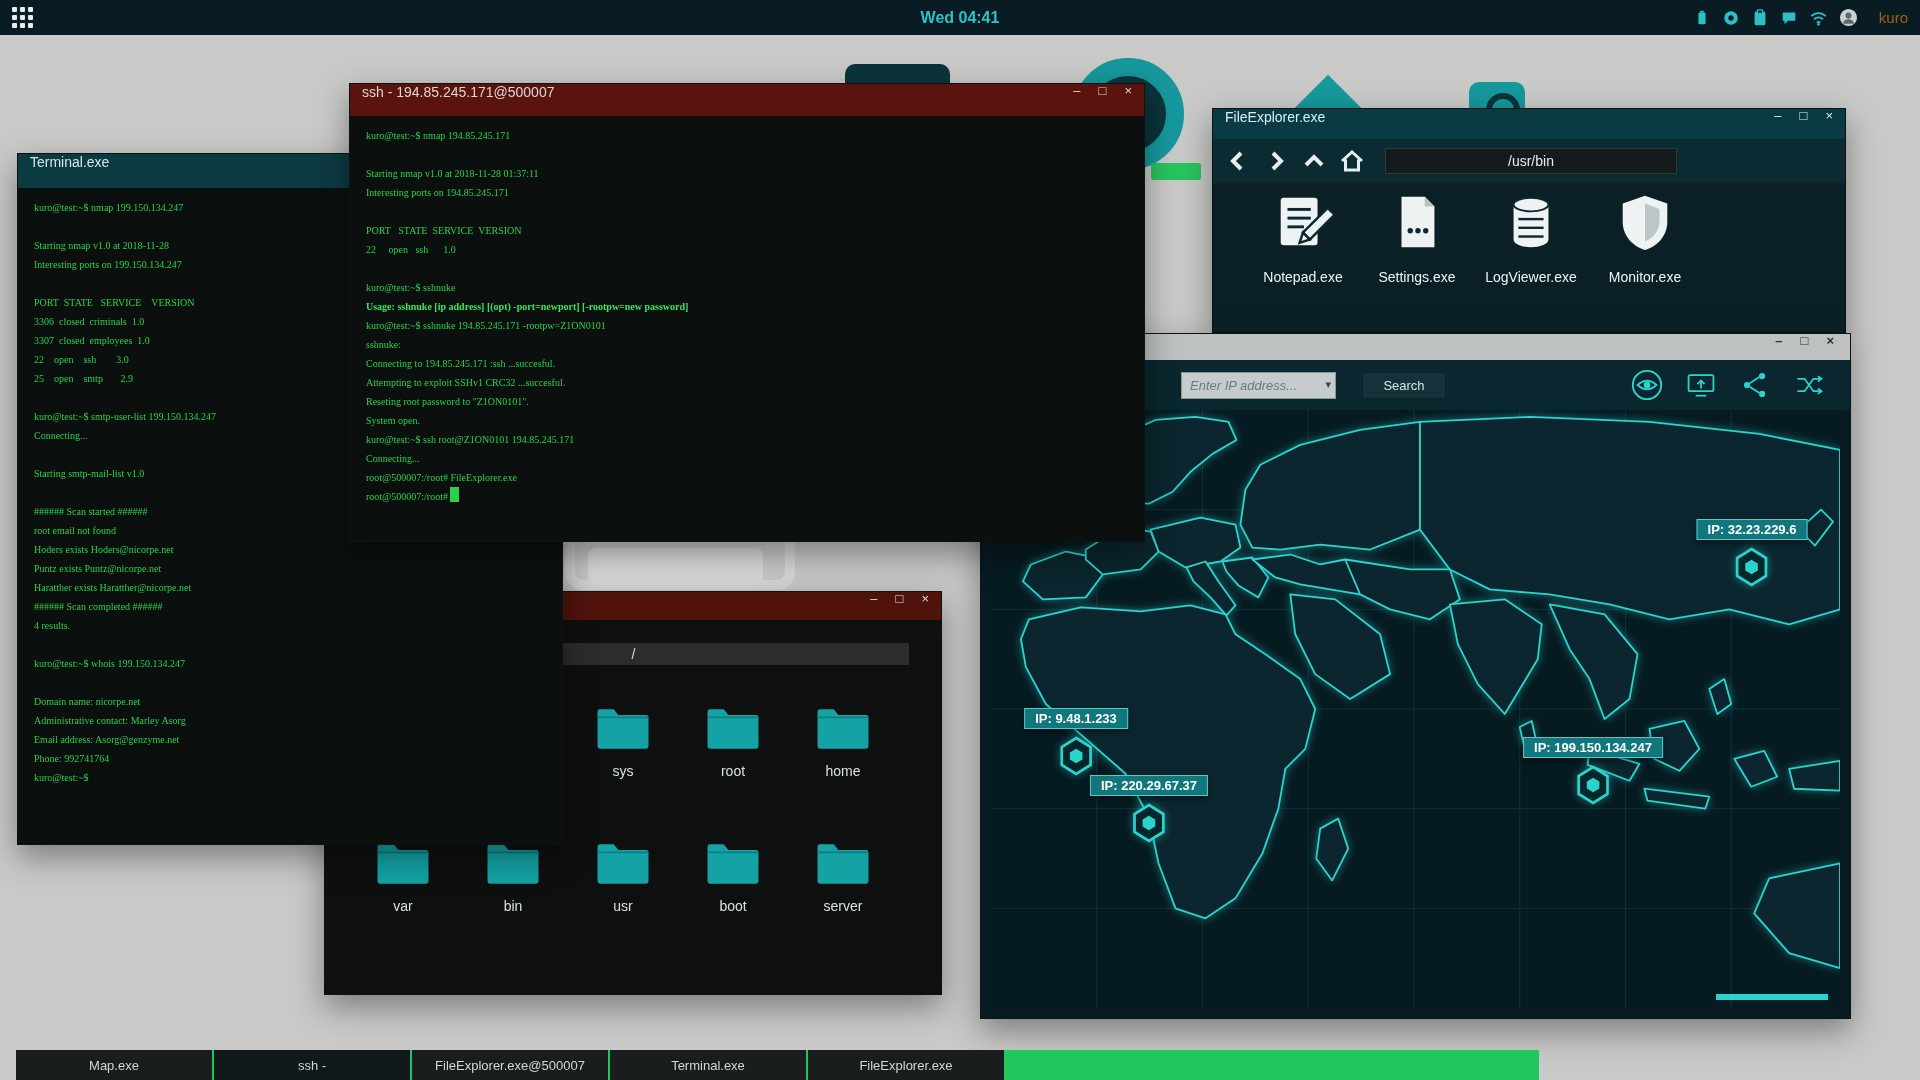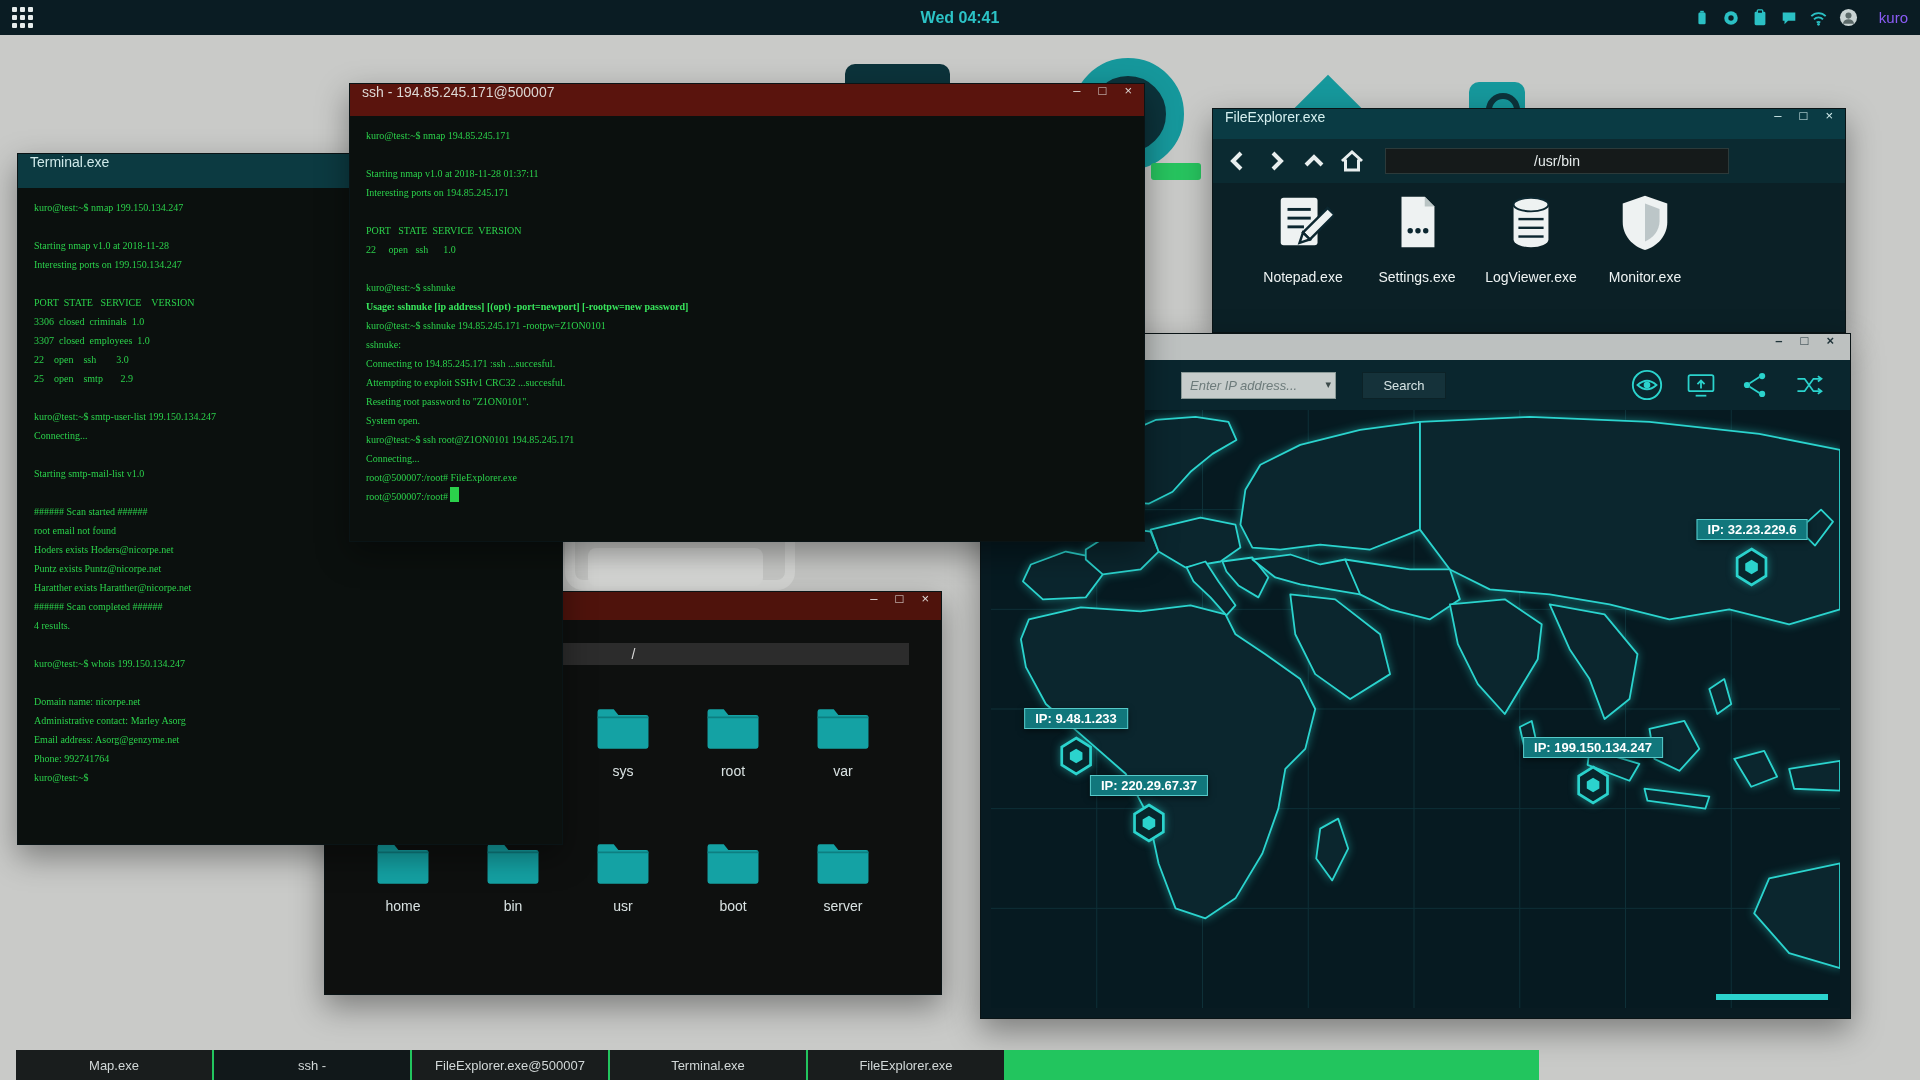--- a/index.html
+++ b/index.html
@@ -12,21 +12,21 @@
   .winbtns{margin-left:auto;display:flex;gap:18px;font-size:13px}
   .winbtn{line-height:1;cursor:default}
 
   
   .topbar{position:absolute;left:0;top:0;width:1920px;height:35px;background:#0a1c23;display:flex;align-items:center;padding:0 12px;z-index:50}
   .grid-ic{display:grid;grid-template-columns:repeat(3,5px);gap:3px}
   .grid-ic i{width:5px;height:5px;background:#e6ecec;border-radius:1px;display:block}
   .clock{position:absolute;left:0;right:0;text-align:center;color:#2cc3c6;font-weight:bold;font-size:16px;pointer-events:none}
   .tray{margin-left:auto;display:flex;align-items:center;gap:11px}
   .tray svg{display:block}
-  .tray .user-name{color:#8b5cf6;font-size:15px;margin-left:10px}
+  .tray .user-name{color:#a16207;font-size:15px;margin-left:10px}
 
   
   .wallpaper{position:absolute;inset:0;z-index:1}
   .wallpaper>div{position:absolute}
   .wp-ring{left:1072px;top:58px;width:112px;height:112px;border-radius:50%;border:18px solid #16989c;background:#0c333b}
   .wp-diamond{left:1303px;top:85px;width:50px;height:50px;background:#16989c;transform:rotate(45deg)}
   .wp-badge{left:1469px;top:82px;width:56px;height:44px;background:#16989c;border-radius:10px}
   .wp-badge::after{content:"";position:absolute;left:17px;top:11px;width:22px;height:22px;border-radius:50%;border:6px solid #0c333b}
   .wp-greenbar{left:1151px;top:163px;width:50px;height:17px;background:#27c45f;border-radius:3px}
   .wp-dot{left:1128px;top:165px;width:13px;height:13px;background:#16989c;border-radius:50%}
@@ -46,21 +46,21 @@
 
   #ssh-win{left:349px;top:83px;width:796px;height:459px;background:#0b100e;z-index:30}
   #ssh-win .titlebar{height:32px;background:#5a140d;color:#ddd8d4}
   #ssh-win .term-body{height:427px}
 
   
   #fe-bin{left:1212px;top:108px;width:634px;height:225px;background:#0b2026;z-index:10}
   #fe-bin .titlebar{height:30px;background:#0a3b44;color:#d5efef}
   .navbar{height:44px;background:#0b2a31;display:flex;align-items:center;padding:0 10px;gap:8px}
   .nav-btn{width:30px;height:30px;display:flex;align-items:center;justify-content:center}
-  .pathbox{margin-left:10px;width:344px;height:26px;background:#151a1a;border:1px solid #2c3a3a;color:#e6ecec;font-size:14px;display:flex;align-items:center;justify-content:center}
+  .pathbox{margin-left:10px;width:292px;height:26px;background:#151a1a;border:1px solid #2c3a3a;color:#e6ecec;font-size:14px;display:flex;align-items:center;justify-content:center}
   .apps-row{display:flex;padding-left:44px;gap:22px;margin-top:8px}
   .app-cell{width:92px;display:flex;flex-direction:column;align-items:center}
   .app-ic{width:62px;height:62px}
   .app-label{margin-top:16px;font-size:14px;color:#eef3f3;white-space:nowrap}
 
   
   #fe-root{left:324px;top:591px;width:618px;height:404px;background:#0e100f;z-index:15}
   #fe-root .titlebar{height:28px;background:#4f130c;color:#e0dbd8}
   #fe-root .pathbar{position:absolute;left:33px;top:51px;width:551px;height:22px;background:#2c2c2c;color:#dcdcdc;font-size:14px;display:flex;align-items:center;justify-content:center}
   .folder-grid{position:absolute;left:23px;top:90px;display:grid;grid-template-columns:repeat(5,110px);grid-auto-rows:135px}
@@ -255,28 +255,28 @@
           <path d="M2 8 L2 4 Q2 2 4 2 L16 2 L20 7 L44 7 Q46 7 46 9 L46 34 Q46 36 44 36 L4 36 Q2 36 2 34 Z" fill="#14a2a4"></path>
           <path d="M2 9 L46 9" stroke="#0d7f81" stroke-width="1.5"></path>
         </svg>
         <div class="folder-label">root</div>
       </div>
       <div class="folder-cell">
         <svg class="folder-ic" viewBox="0 0 48 38">
           <path d="M2 8 L2 4 Q2 2 4 2 L16 2 L20 7 L44 7 Q46 7 46 9 L46 34 Q46 36 44 36 L4 36 Q2 36 2 34 Z" fill="#14a2a4"></path>
           <path d="M2 9 L46 9" stroke="#0d7f81" stroke-width="1.5"></path>
         </svg>
+        <div class="folder-label">home</div>
+      </div>
+      <div class="folder-cell">
+        <svg class="folder-ic" viewBox="0 0 48 38">
+          <path d="M2 8 L2 4 Q2 2 4 2 L16 2 L20 7 L44 7 Q46 7 46 9 L46 34 Q46 36 44 36 L4 36 Q2 36 2 34 Z" fill="#14a2a4"></path>
+          <path d="M2 9 L46 9" stroke="#0d7f81" stroke-width="1.5"></path>
+        </svg>
         <div class="folder-label">var</div>
-      </div>
-      <div class="folder-cell">
-        <svg class="folder-ic" viewBox="0 0 48 38">
-          <path d="M2 8 L2 4 Q2 2 4 2 L16 2 L20 7 L44 7 Q46 7 46 9 L46 34 Q46 36 44 36 L4 36 Q2 36 2 34 Z" fill="#14a2a4"></path>
-          <path d="M2 9 L46 9" stroke="#0d7f81" stroke-width="1.5"></path>
-        </svg>
-        <div class="folder-label">home</div>
       </div>
       <div class="folder-cell">
         <svg class="folder-ic" viewBox="0 0 48 38">
           <path d="M2 8 L2 4 Q2 2 4 2 L16 2 L20 7 L44 7 Q46 7 46 9 L46 34 Q46 36 44 36 L4 36 Q2 36 2 34 Z" fill="#14a2a4"></path>
           <path d="M2 9 L46 9" stroke="#0d7f81" stroke-width="1.5"></path>
         </svg>
         <div class="folder-label">bin</div>
       </div>
       <div class="folder-cell">
         <svg class="folder-ic" viewBox="0 0 48 38">

